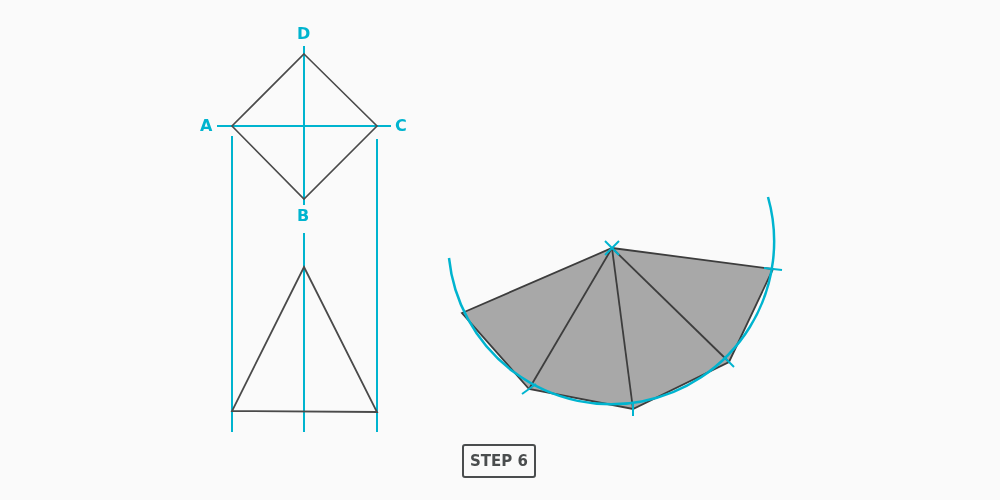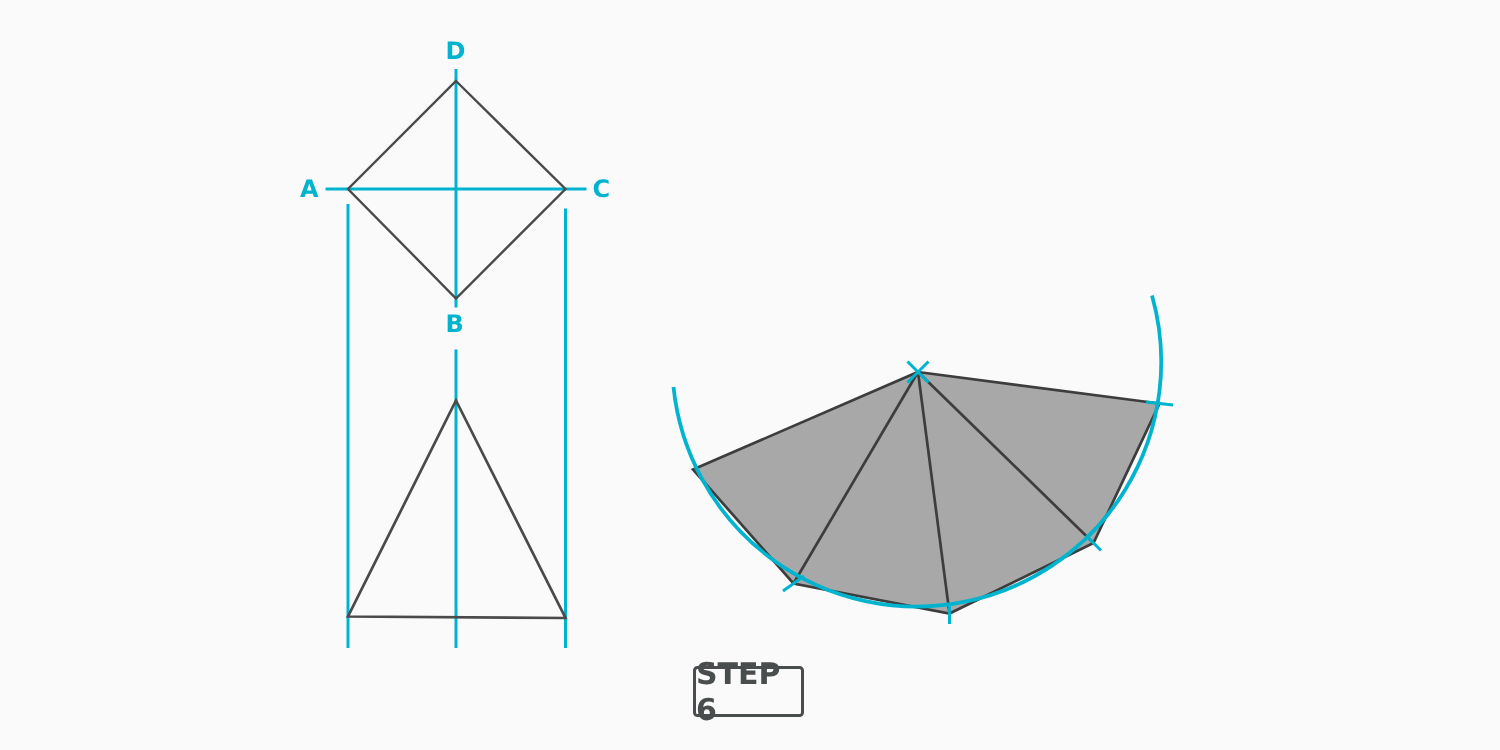--- a/index.html
+++ b/index.html
@@ -2,21 +2,21 @@
 <html><head>
 <meta charset="utf-8">
 <style>
   html, body { margin:0; padding:0; }
   body { width:1000px; height:500px; background:#fafafa; position:relative; overflow:hidden;
          font-family:"DejaVu Sans", sans-serif; }
   svg { position:absolute; left:0; top:0; }
   .lbl { position:absolute; color:#00b4cf; font-weight:bold; font-size:16px; line-height:16px; }
   .step { position:absolute; left:462px; top:444px; width:74px; height:34px; box-sizing:border-box;
           border:2px solid #4a4d4e; border-radius:3px; background:#fafafa; color:#4a4d4e;
-          font-weight:bold; font-size:20px; display:flex; align-items:center; justify-content:center; }
+          font-weight:bold; font-size:15px; display:flex; align-items:center; justify-content:center; }
 </style>
 </head>
 <body>
 
 <svg width="1000" height="500">
 
   <line x1="217" y1="126" x2="391" y2="126" stroke="#00b4cf" stroke-width="2"></line>
   <line x1="304" y1="46" x2="304" y2="205" stroke="#00b4cf" stroke-width="2"></line>
   <line x1="232" y1="136" x2="232" y2="432" stroke="#00b4cf" stroke-width="2"></line>
   <line x1="377" y1="139" x2="377" y2="432" stroke="#00b4cf" stroke-width="2"></line>

